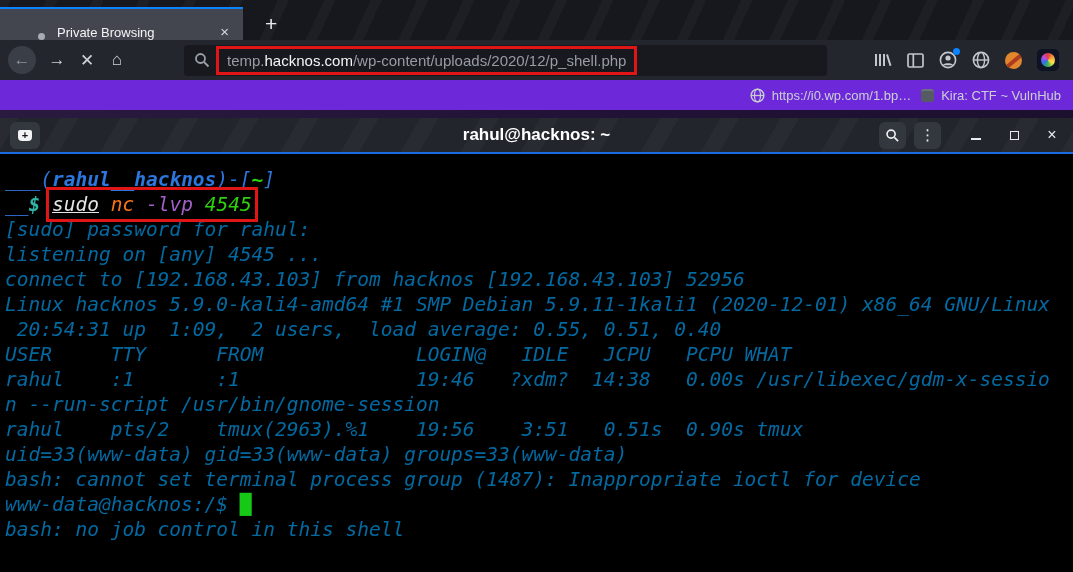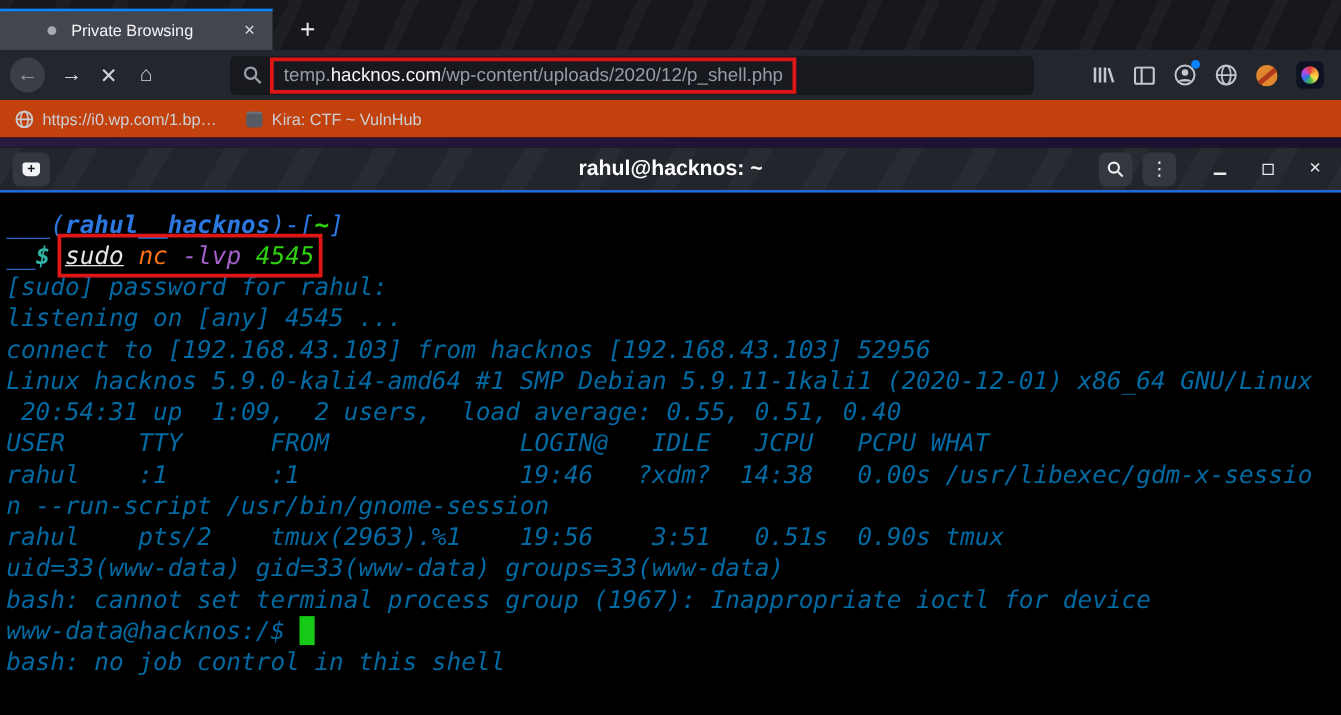--- a/index.html
+++ b/index.html
@@ -2,22 +2,22 @@
 <html><head>
 <meta charset="utf-8">
 <style>
   * { box-sizing: border-box; margin: 0; padding: 0; }
   html,body { width:1073px; height:572px; background:#000; overflow:hidden; }
   .screen { width:1073px; height:572px; font-family:"Liberation Sans", sans-serif; position:relative; }
 
   
   .tabbar { height:40px; background:#16181d; display:flex; align-items:flex-end;
     background-image:repeating-linear-gradient(115deg, rgba(255,255,255,0.03) 0 10px, transparent 10px 42px); }
-  .tab { width:218px; height:33px; background:#43464f; border-top:2px solid #0a84ff;
-    display:flex; align-items:center; padding:0 10px; }
+  .tab { width:243px; height:33px; background:#43464f; border-top:2px solid #0a84ff;
+    display:flex; align-items:flex-end; padding:0 10px; }
   .tab-dot { width:7px; height:7px; border-radius:50%; background:#a7abb3; margin:0 12px 0 28px; flex:none; }
   .tab-title { color:#f4f4f6; font-size:13px; flex:1; white-space:nowrap; }
   .tab-close { color:#d4d6da; font-size:15px; padding:0 4px; cursor:default; }
   .newtab { color:#e9eaec; font-size:21px; font-weight:300; margin:0 0 4px 14px; padding:0 8px; }
 
   .navbar { height:40px; background:#23262d; display:flex; align-items:center; padding:0 8px; }
   .nav-btn { width:30px; height:30px; display:flex; align-items:center; justify-content:center;
     color:#cfd3d9; font-size:17px; flex:none; }
   .nav-back { background:#3a3e46; border-radius:50%; width:28px; height:28px; color:#8d9199; margin-right:6px; }
   .urlbar { margin-left:52px; width:643px; height:31px; background:#17191f; border-radius:4px;
@@ -30,21 +30,21 @@
   .toolbar-right { margin-left:auto; display:flex; align-items:center; gap:15px; padding-right:6px; }
   .tb-icon { display:flex; align-items:center; justify-content:center; position:relative; }
   .acct-dot { position:absolute; top:-3px; right:-3px; width:7px; height:7px; border-radius:50%; background:#0a84ff; }
   .pinwheel-box { width:22px; height:22px; border-radius:5px; background:#0d1322; display:flex; align-items:center; justify-content:center; }
   .pinwheel { width:14px; height:14px; border-radius:50%;
     background:conic-gradient(#e23b3b,#f2a33c,#ffe14d,#3bb54a,#2f6df2,#b94ce0,#e23b3b); }
   .adblock { width:17px; height:17px; border-radius:50%; background:#e0872e; position:relative; overflow:hidden; }
   .adblock::after { content:""; position:absolute; left:-2px; top:7px; width:22px; height:4px;
     background:#b03a1e; transform:rotate(-40deg); }
 
-  .bookmarksbar { height:30px; background:#c2410c; display:flex; align-items:center; padding:0 12px; gap:24px; }
+  .bookmarksbar { height:30px; background:#6d28d9; display:flex; align-items:center; padding:0 12px; gap:10px;justify-content:flex-end; }
   .bm-item { display:flex; align-items:center; gap:7px; color:#ccd0d6; font-size:13px; white-space:nowrap; }
   .bm-cube { width:13px; height:13px; background:#565b63; border-radius:3px; border-top:2px solid #6c727b; }
 
   .desktop-gap { height:8px; background:linear-gradient(90deg,#2b1a3f,#221238 55%,#1c102e); }
 
   
   .terminal { height:454px; display:flex; flex-direction:column; }
   .term-titlebar { height:36px; background:#22262c; border-bottom:2px solid #1b6ce0;
     display:flex; align-items:center; padding:0 10px; position:relative; overflow:hidden; }
   .term-titlebar::before { content:""; position:absolute; inset:0;
@@ -210,19 +210,19 @@
         <div class="term-line"><span class="c-g">[sudo] password for rahul:</span></div>
         <div class="term-line"><span class="c-g">listening on [any] 4545 ...</span></div>
         <div class="term-line"><span class="c-g">connect to [192.168.43.103] from hacknos [192.168.43.103] 52956</span></div>
         <div class="term-line"><span class="c-g">Linux hacknos 5.9.0-kali4-amd64 #1 SMP Debian 5.9.11-1kali1 (2020-12-01) x86_64 GNU/Linux</span></div>
         <div class="term-line"><span class="c-g"> 20:54:31 up  1:09,  2 users,  load average: 0.55, 0.51, 0.40</span></div>
         <div class="term-line"><span class="c-g">USER     TTY      FROM             LOGIN@   IDLE   JCPU   PCPU WHAT</span></div>
         <div class="term-line"><span class="c-g">rahul    :1       :1               19:46   ?xdm?  14:38   0.00s /usr/libexec/gdm-x-sessio</span></div>
         <div class="term-line"><span class="c-g">n --run-script /usr/bin/gnome-session</span></div>
         <div class="term-line"><span class="c-g">rahul    pts/2    tmux(2963).%1    19:56    3:51   0.51s  0.90s tmux</span></div>
         <div class="term-line"><span class="c-g">uid=33(www-data) gid=33(www-data) groups=33(www-data)</span></div>
-        <div class="term-line"><span class="c-g">bash: cannot set terminal process group (1967): Inappropriate ioctl for device</span></div>
+        <div class="term-line"><span class="c-g">bash: cannot set terminal process group (1487): Inappropriate ioctl for device</span></div>
         <div class="term-line"><span class="c-g">www-data@hacknos:/$ </span><span class="c-cur">█</span></div>
         <div class="term-line"><span class="c-g">bash: no job control in this shell</span></div>
       </div>
   </div>
 
 </div>
 
 </body></html>

